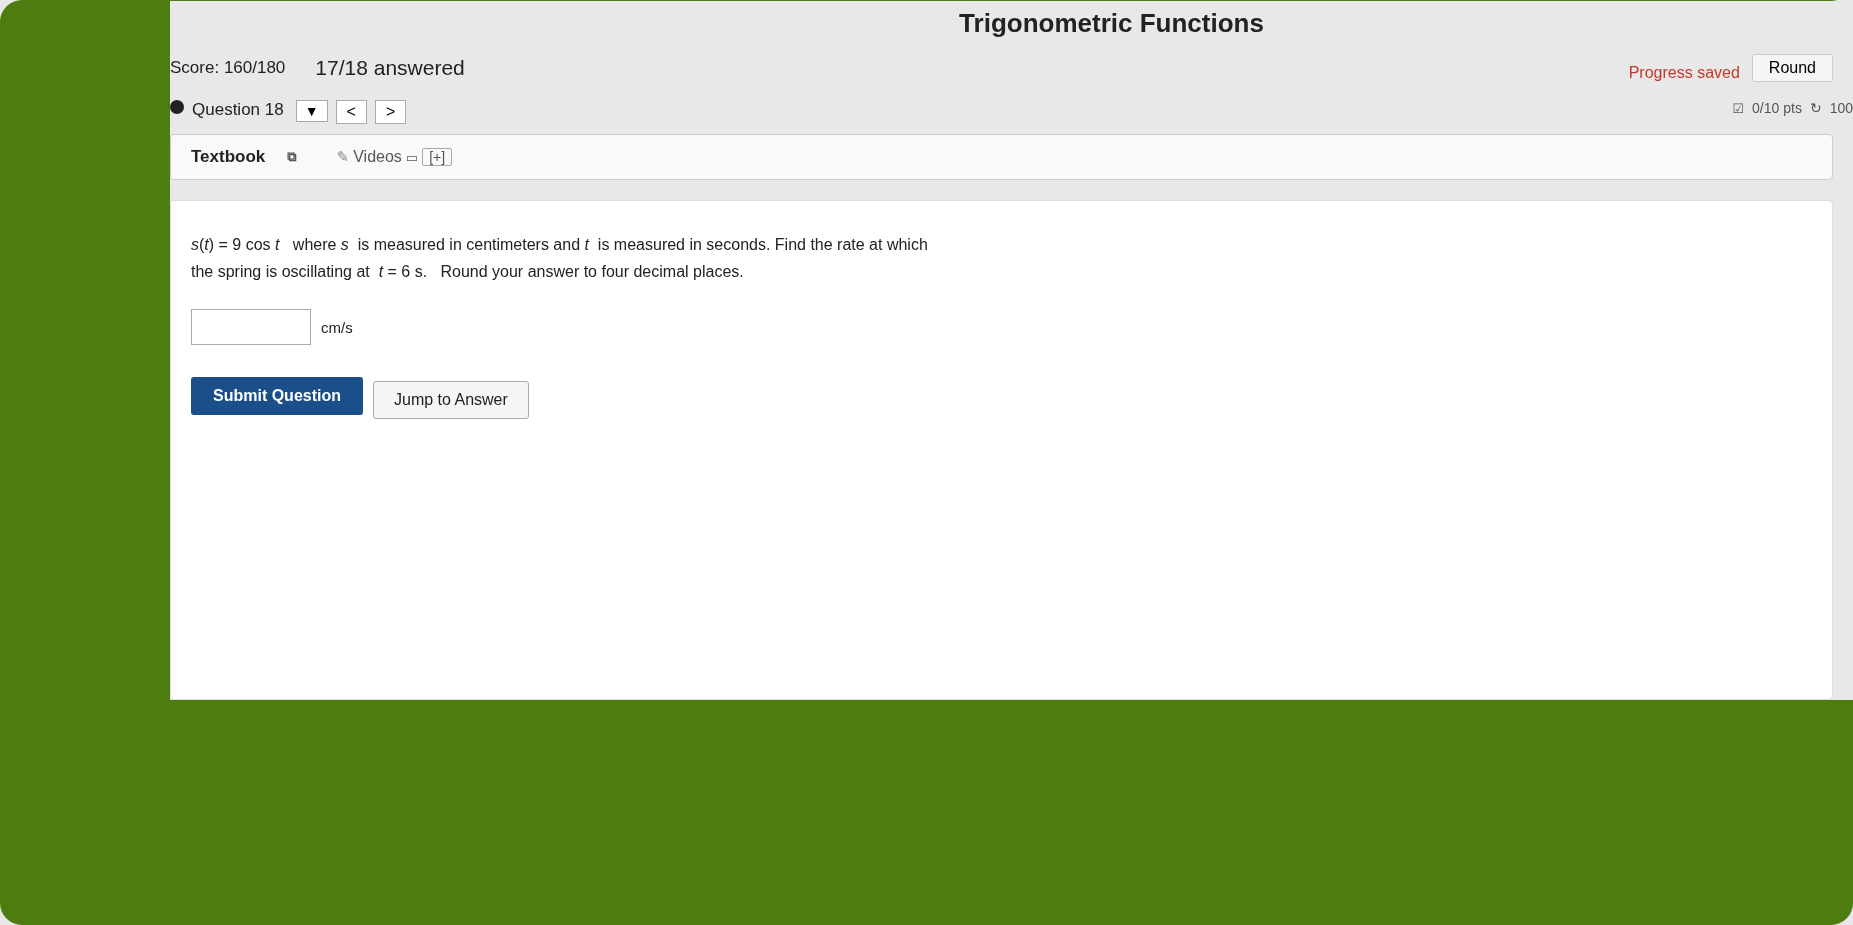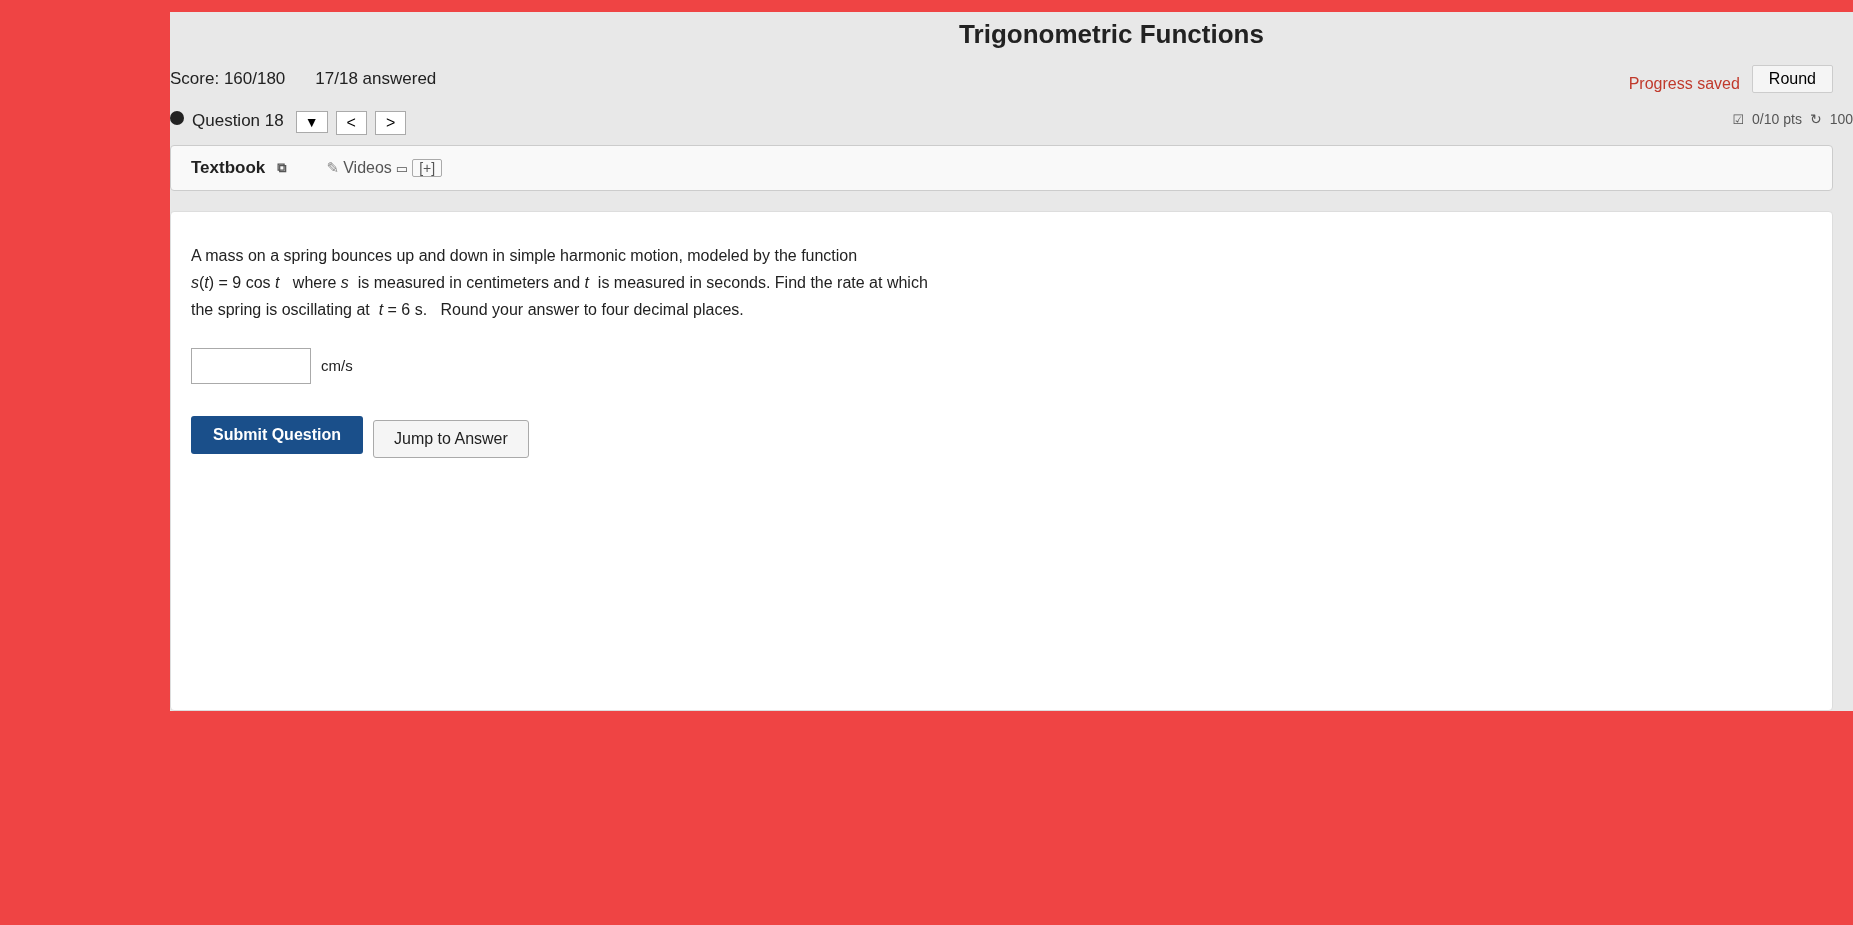--- a/index.html
+++ b/index.html
@@ -4,24 +4,25 @@
   <style>
     * { box-sizing: border-box; margin: 0; padding: 0; }
     body {
       font-family: Arial, sans-serif;
       background: #e8e8e8;
       min-height: 925px;
       position: relative;
     }
 
     .page-wrapper {
-      background: #ef4444;
+      background: #4d7c0f;
       min-height: 925px;
       padding-left: 170px;
-      padding-top: 12px;
+      padding-top: 1px;
+      border-radius: 22px;
     }
 
     .top-bar {
       display: flex;
       align-items: center;
       justify-content: space-between;
       padding: 8px 20px 8px 0;
       background: #e8e8e8;
     }
 
@@ -31,21 +32,21 @@
       gap: 30px;
     }
 
     .score-text {
       font-size: 17px;
       color: #222;
       font-weight: normal;
     }
 
     .answered-text {
-      font-size: 17px;
+      font-size: 21px;
       color: #222;
     }
 
     .top-bar-right {
       display: flex;
       align-items: flex-end;
       gap: 12px;
     }
 
     .progress-saved {
@@ -117,21 +118,21 @@
       margin-bottom: 20px;
     }
 
     .textbook-link {
       font-weight: bold;
       font-size: 17px;
       color: #222;
       cursor: pointer;
       display: flex;
       align-items: center;
-      gap: 12px;
+      gap: 22px;
       text-decoration: none;
     }
 
     .external-icon {
       font-size: 13px;
       color: #555;
     }
 
     .videos-link {
       font-size: 16px;
@@ -334,21 +335,20 @@
         <span class="pencil-icon">✎</span>
         <span>Videos</span>
         <span class="external-icon">▭</span>
         <button class="plus-btn">[+]</button>
       </a>
     </div>
 
     <div class="question-content">
 
       <div class="question-text">
-        <div>A mass on a spring bounces up and down in simple harmonic motion, modeled by the function</div>
         <div>
           <em>s</em>(<em>t</em>) = 9 cos <em>t</em> &nbsp; where <em>s</em> &nbsp;is measured in centimeters and <em>t</em> &nbsp;is measured in seconds. Find the rate at which
         </div>
         <div>
           the spring is oscillating at &nbsp;<em>t</em> = 6 s. &nbsp; Round your answer to four decimal places.
         </div>
       </div>
 
       <div class="answer-row">
         <input class="answer-input" type="text" placeholder="" style="">

